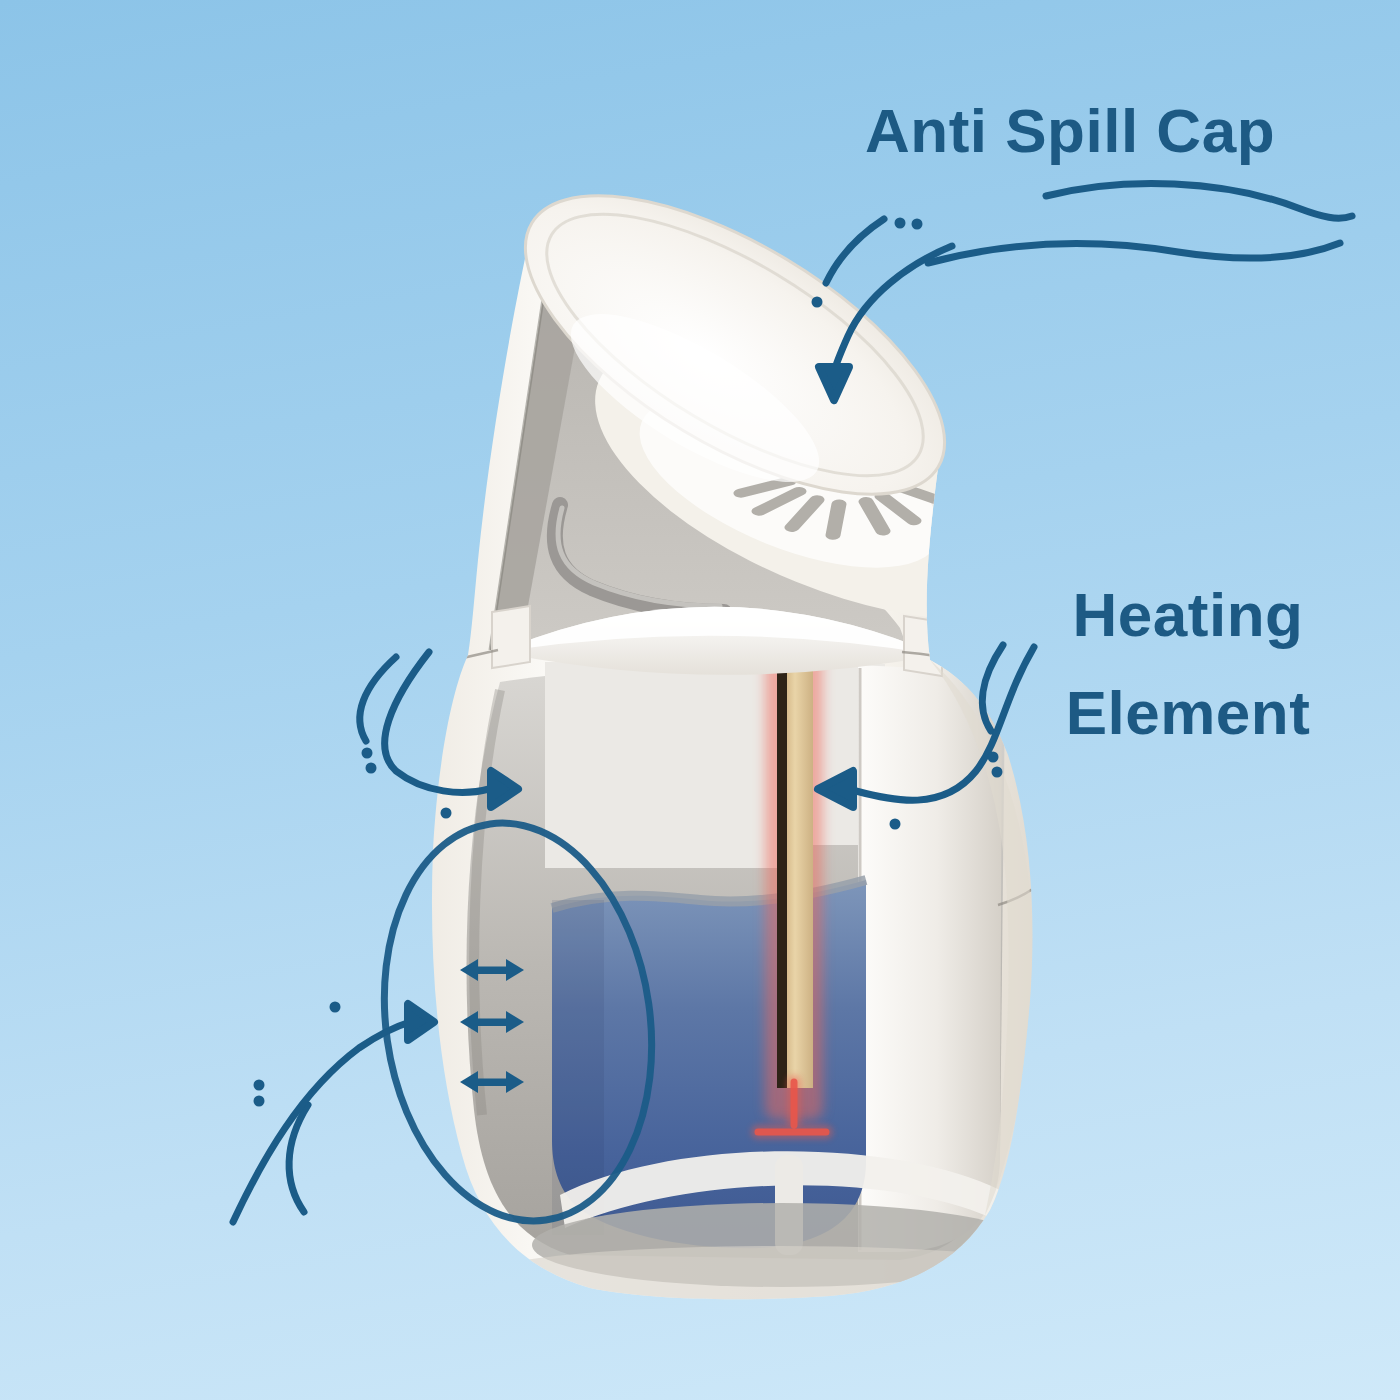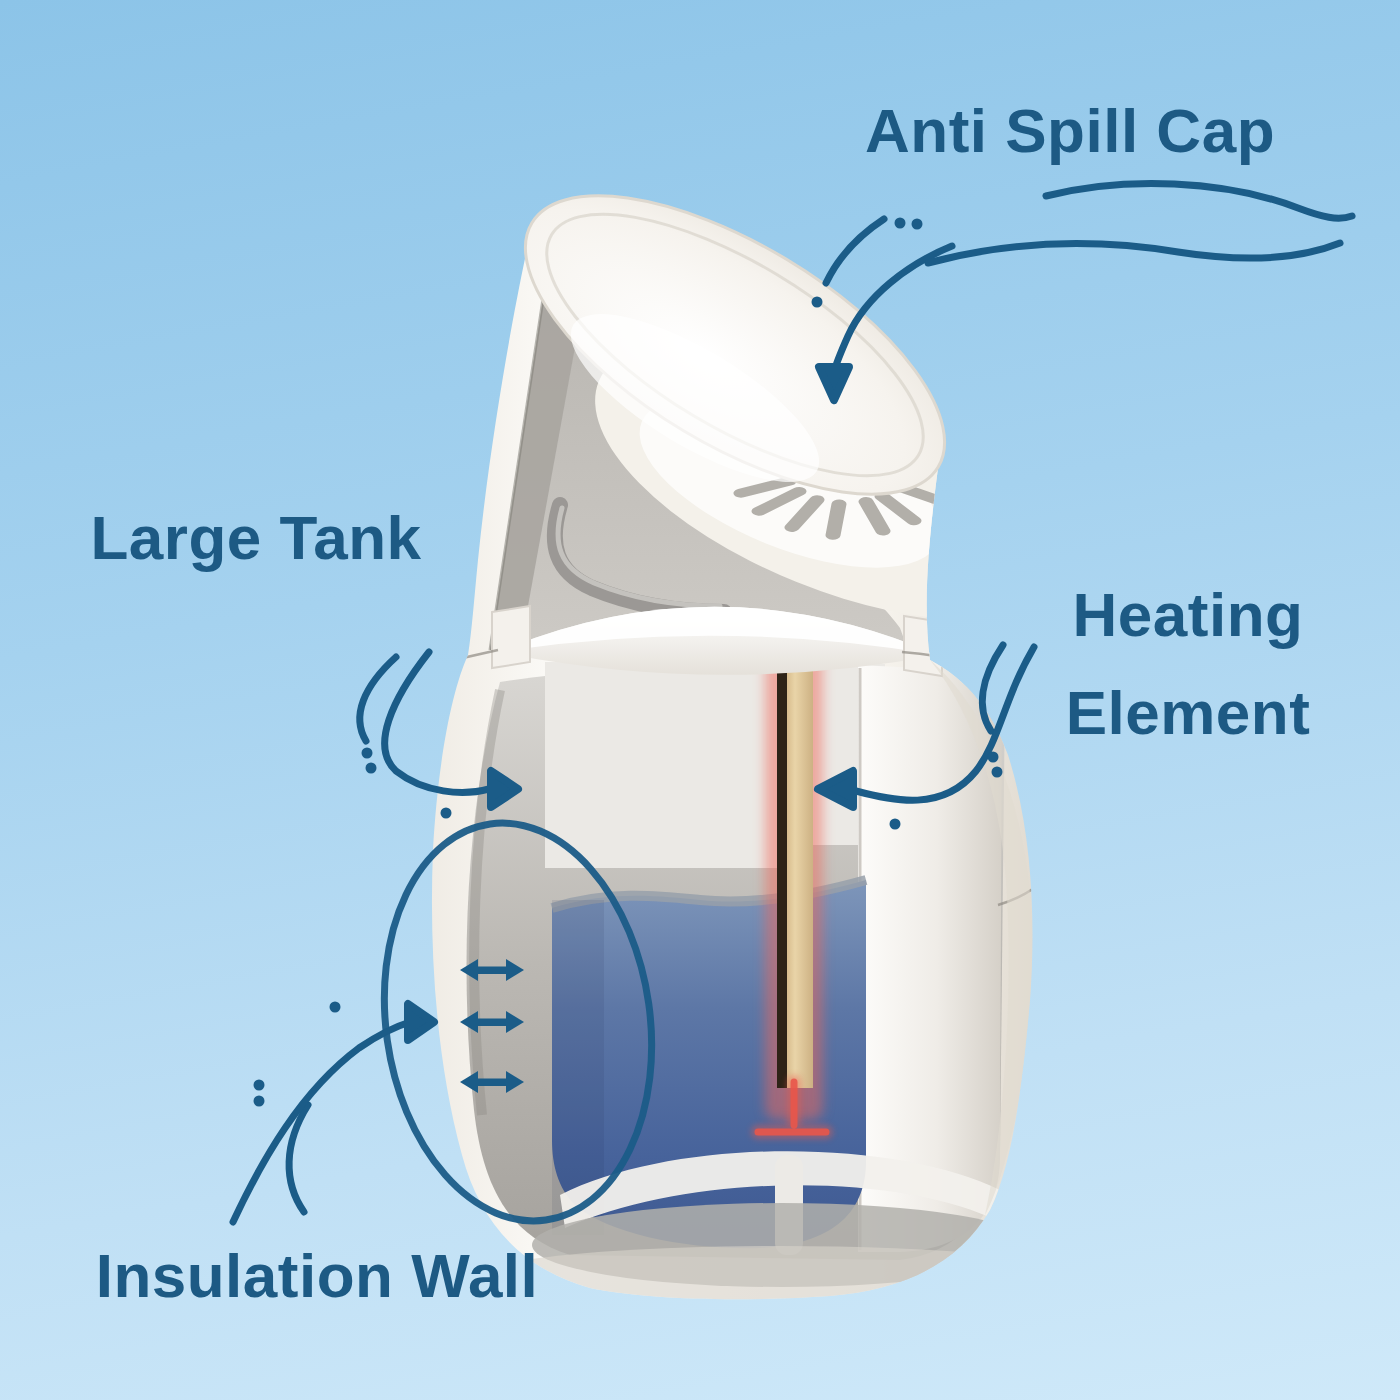--- a/index.html
+++ b/index.html
@@ -265,22 +265,20 @@
             <circle cx="259" cy="1101" r="5.5"></circle>
           <circle cx="335" cy="1007" r="5.5"></circle>
         </g>
       </g>
     </g>
   </svg>
 
   <div id="label-anti" class="callout">Anti Spill Cap</div>
 
   <div id="label-tank" class="callout">
-    <div>Large Tank</div>
   </div>
 
   <div id="label-heating" class="callout">
     <div>Heating</div>
     <div>Element</div>
   </div>
 
-  <div id="label-insulation" class="callout">Insulation Wall</div>
 </div>
 
 </body></html>

